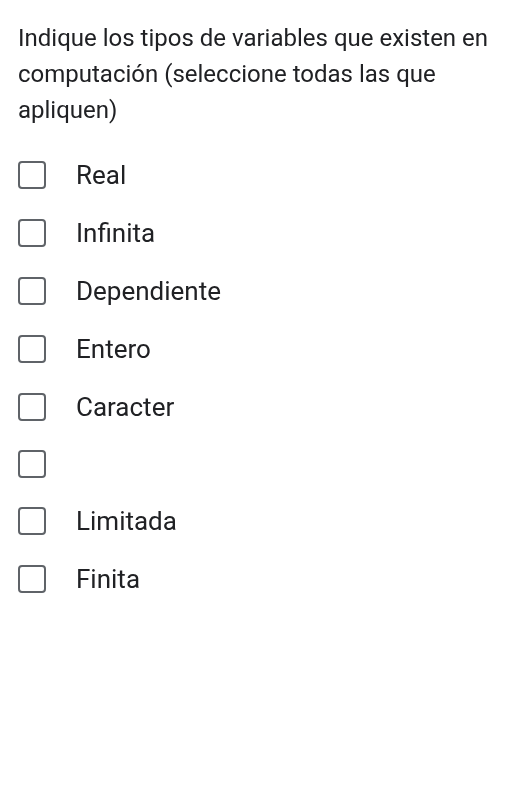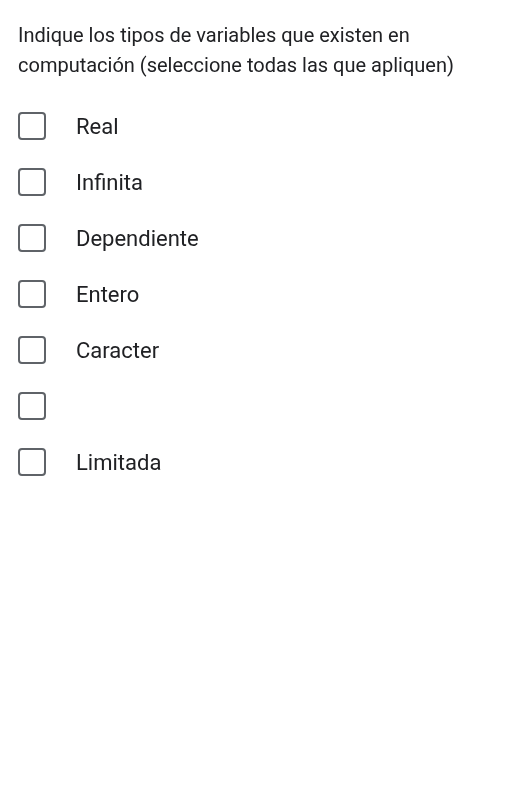--- a/index.html
+++ b/index.html
@@ -8,21 +8,21 @@
       box-sizing: border-box;
     }
     body {
       font-family: 'Roboto', 'Helvetica Neue', Arial, sans-serif;
       background: #ffffff;
       padding: 20px 18px;
       width: 523px;
       color: #202124;
     }
     .question-text {
-      font-size: 20px;
+      font-size: 24px;
       line-height: 1.5;
       color: #202124;
       margin-bottom: 32px;
       font-weight: 400;
     }
     .options-list {
       display: flex;
       flex-direction: column;
       gap: 28px;
     }
@@ -34,21 +34,21 @@
     .checkbox {
       width: 28px;
       height: 28px;
       border: 2.5px solid #5f6368;
       border-radius: 4px;
       margin-right: 30px;
       flex-shrink: 0;
       background: #ffffff;
     }
     .option-label {
-      font-size: 22px;
+      font-size: 26px;
       color: #202124;
       font-weight: 400;
     }
   </style>
 </head>
 <body>
 
 <div class="question-text">Indique los tipos de variables que existen en computación (seleccione todas las que apliquen)</div>
 
 <div class="options-list">
@@ -72,13 +72,17 @@
     <div class="checkbox"></div>
     <span class="option-label">Caracter</span>
   </div>
   <div class="option-row">
     <div class="checkbox"></div>
   </div>
   <div class="option-row">
     <div class="checkbox"></div>
     <span class="option-label">Limitada</span>
   </div>
+  <div class="option-row">
+    <div class="checkbox"></div>
+    <span class="option-label">Finita</span>
+  </div>
 </div>
 
 </body></html>

